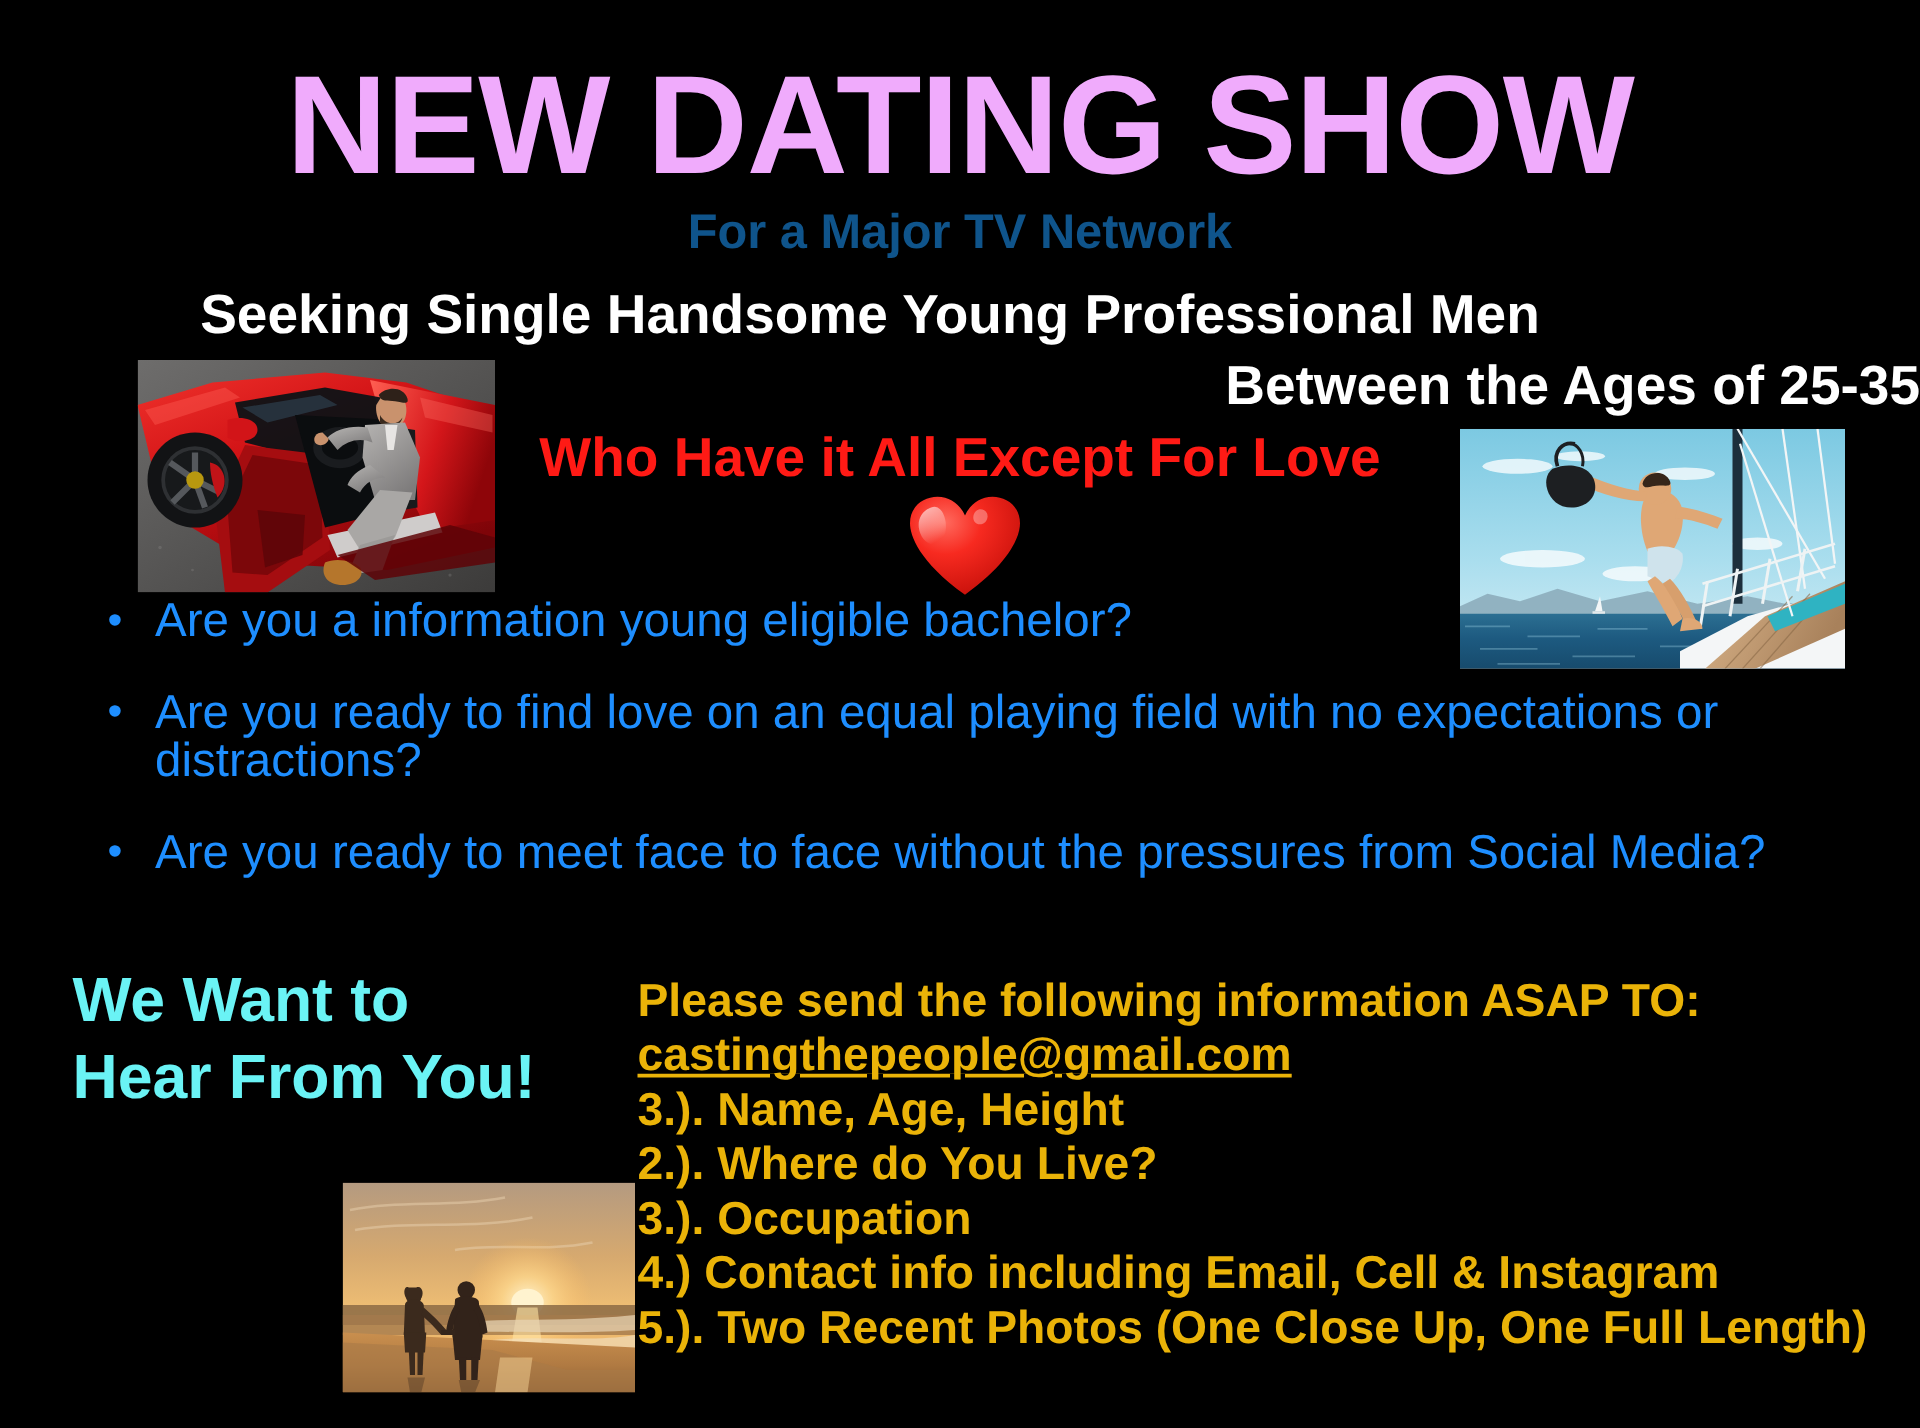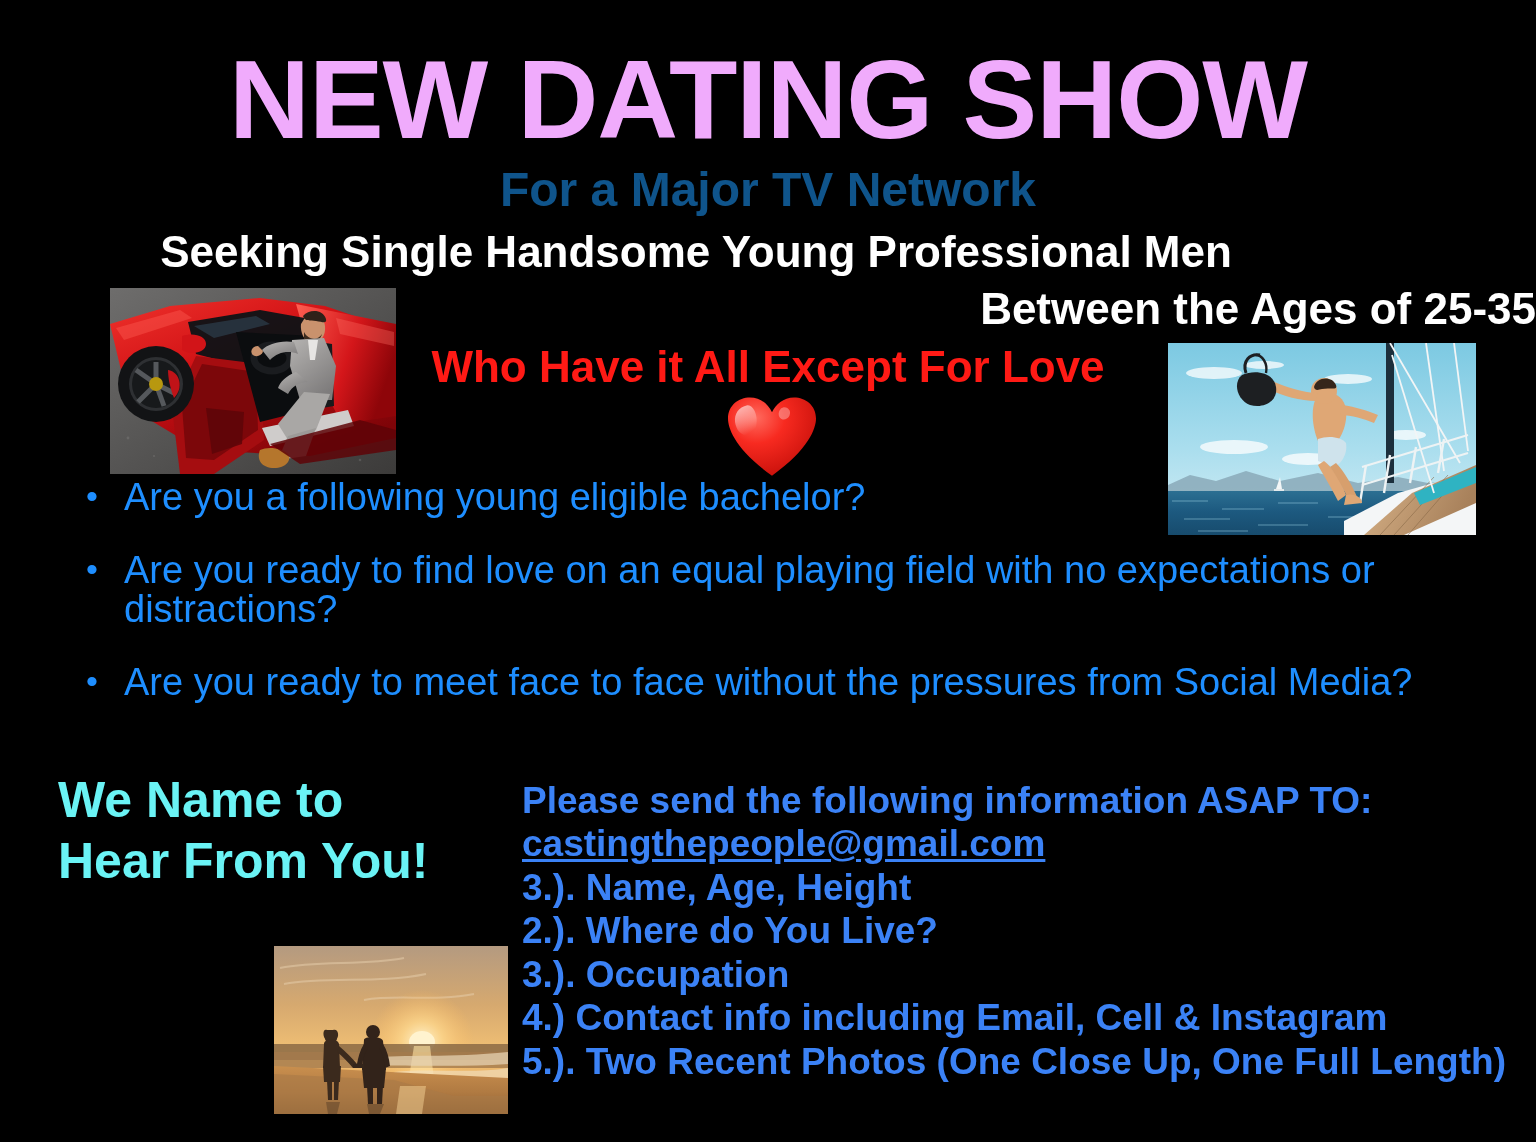--- a/index.html
+++ b/index.html
@@ -35,21 +35,21 @@
     white-space: nowrap;
   }
   .subtitle {
     position: absolute;
     left: 0;
     top: 166px;
     width: 1536px;
     text-align: center;
     color: #0F548B;
     font-weight: bold;
-    font-size: 48px;
+    font-size: 39px;
     line-height: 1.0;
     white-space: nowrap;
   }
   .seek-line1 {
     position: absolute;
     left: 0;
     top: 230px;
     width: 1392px;
     text-align: center;
     color: #FFFFFF;
@@ -140,23 +140,23 @@
     color: #6AF3F5;
     font-weight: bold;
     font-size: 50px;
     line-height: 1.22;
     white-space: nowrap;
   }
 
   
   .instructions {
     position: absolute;
-    left: 522px;
+    left: 510px;
     top: 779px;
-    color: #3b82f6;
+    color: #eab308;
     font-weight: bold;
     font-size: 37px;
     line-height: 1.175;
     white-space: nowrap;
   }
   .instructions .email {
     text-decoration: underline;
     text-underline-offset: 3px;
   }
 </style>
@@ -449,34 +449,34 @@
       <g fill="#3b2a1d" opacity="0.35">
         <path d="M52 156 L66 156 L63 168 L54 168 Z"></path>
         <path d="M93 158 L110 158 L106 168 L95 168 Z"></path>
       </g>
     </svg>
   </div>
 
   <div class="bullets">
     <div class="bullet-row">
       <span class="bullet-dot">•</span>
-      <span class="bullet-text">Are you a following young eligible bachelor?</span>
+      <span class="bullet-text">Are you a information young eligible bachelor?</span>
     </div>
     <div class="bullet-row">
       <span class="bullet-dot">•</span>
       <span class="bullet-text">Are you ready to find love on an equal playing field with no expectations or distractions?</span>
     </div>
     <div class="bullet-row">
       <span class="bullet-dot">•</span>
       <span class="bullet-text">Are you ready to meet face to face without the pressures from Social Media?</span>
     </div>
   </div>
 
   <div class="ifso">
-    <div>We Name to</div>
+    <div>We Want to</div>
     <div>Hear From You!</div>
   </div>
 
   <div class="instructions">
     <div>Please send the following information ASAP TO:</div>
     <div class="email">castingthepeople@gmail.com</div>
     <div>3.). Name, Age, Height</div>
     <div>2.). Where do You Live?</div>
     <div>3.). Occupation</div>
     <div>4.)  Contact info including Email, Cell &amp; Instagram</div>

